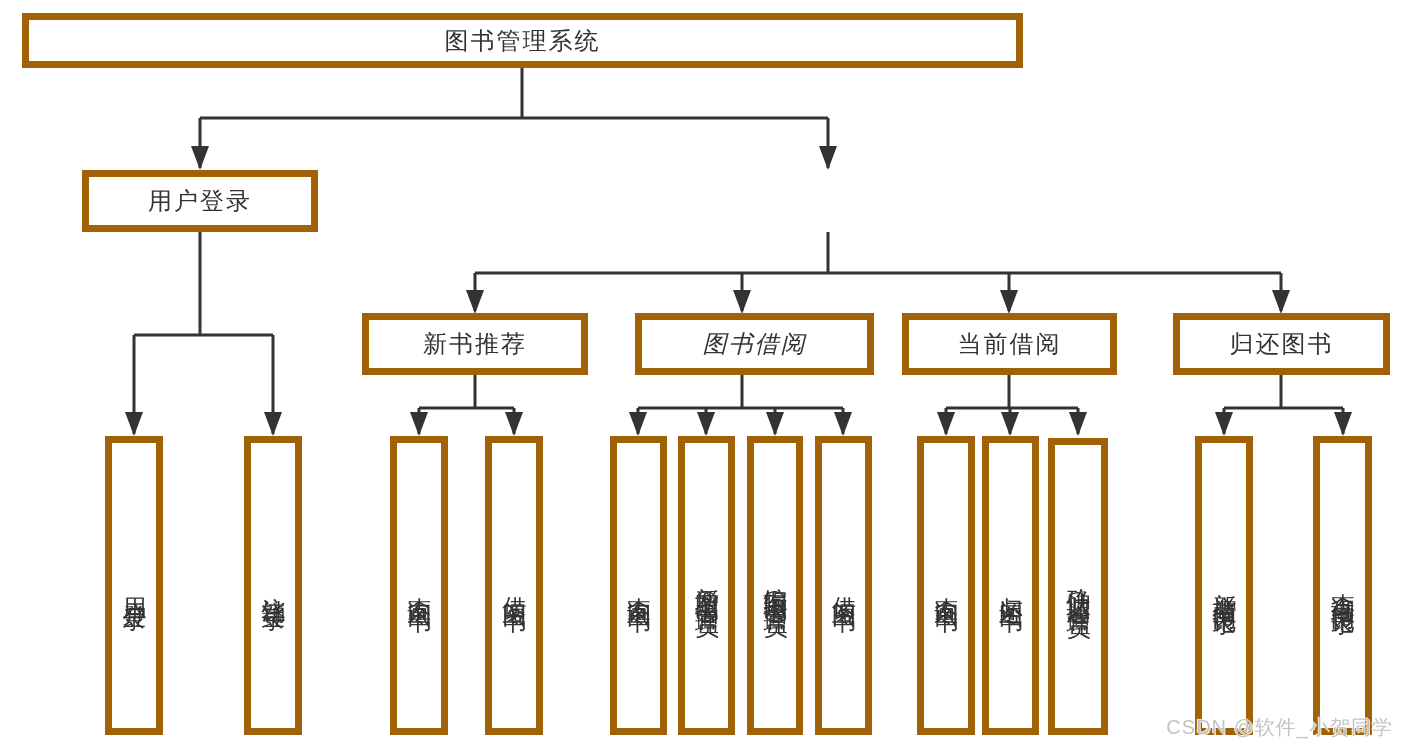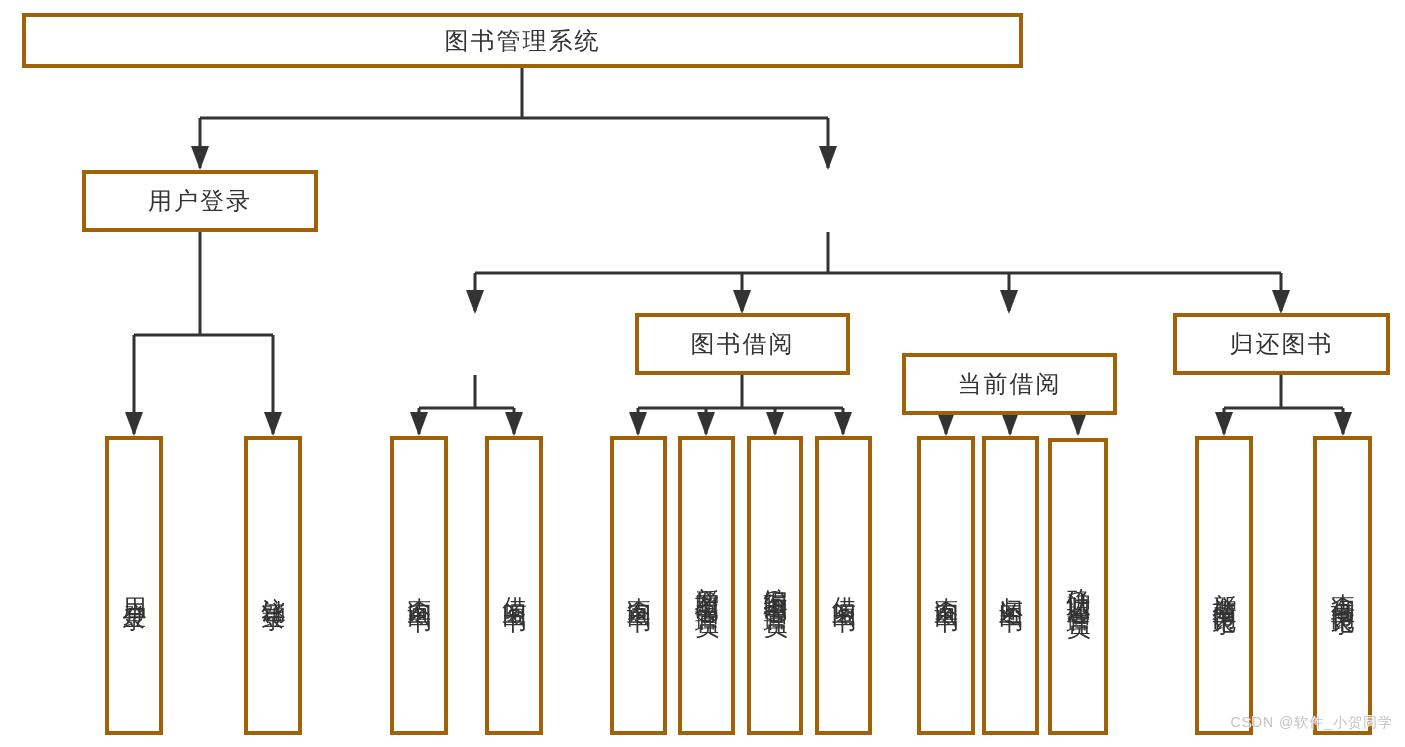--- a/index.html
+++ b/index.html
@@ -2,32 +2,32 @@
 <html><head>
 <meta charset="utf-8">
 <style>
   html,body{margin:0;padding:0;background:#ffffff;}
   .canvas{
     position:relative;width:1405px;height:747px;background:#ffffff;
     font-family:"Liberation Sans", sans-serif;overflow:hidden;
   }
   .edges{position:absolute;left:0;top:0;}
   .node{
-    position:absolute;box-sizing:border-box;border:4px solid #a16207;
+    position:absolute;box-sizing:border-box;border:7px solid #a16207;
     background:#ffffff;color:#333333;display:flex;align-items:center;justify-content:center;
     z-index:2;
   }
   .hnode{font-size:24px;letter-spacing:2px;white-space:nowrap;}
   .vnode{
     font-size:24px;letter-spacing:4px;line-height:1.2;
     writing-mode:vertical-rl;text-orientation:mixed;white-space:nowrap;
   }
   .watermark{
     position:absolute;right:12px;top:714px;z-index:5;
-    font-size:14px;letter-spacing:1px;color:#c3c3c3;white-space:nowrap;
+    font-size:20px;letter-spacing:1px;color:#c3c3c3;white-space:nowrap;
     text-shadow:1px 1px 0 rgba(255,255,255,.85), -1px -1px 0 rgba(255,255,255,.85);
     text-align:right;
   }
 </style>
 </head>
 <body>
 
 <div class="canvas">
 
   <svg class="edges" width="1405" height="747" viewBox="0 0 1405 747">
@@ -60,22 +60,23 @@
       <polygon points="1069,412 1087,412 1078,436"></polygon>
       <polygon points="1215,412 1233,412 1224,436"></polygon>
       <polygon points="1334,412 1352,412 1343,436"></polygon>
     </g>
   </svg>
 
   <div class="node hnode" style="left:22px;top:13px;width:1001px;height:55px;">图书管理系统</div>
 
   <div class="node hnode" style="left:82px;top:170px;width:236px;height:62px;">用户登录</div>
 
-  <div class="node hnode" style="left:635px;top:313px;width:215px;height:62px;">图书借阅</div>
-  <div class="node hnode" style="left:902px;top:313px;width:215px;height:62px;margin-top:40px;">当前借阅</div>
+  <div class="node hnode" style="left:362px;top:313px;width:226px;height:62px;">新书推荐</div>
+  <div class="node hnode" style="left:635px;top:313px;width:239px;height:62px;font-style:italic;">图书借阅</div>
+  <div class="node hnode" style="left:902px;top:313px;width:215px;height:62px;">当前借阅</div>
   <div class="node hnode" style="left:1173px;top:313px;width:217px;height:62px;">归还图书</div>
 
   <div class="node vnode" style="left:105px;top:436px;width:58px;height:299px;">用户登录</div>
   <div class="node vnode" style="left:244px;top:436px;width:58px;height:299px;">注销登录</div>
 
   <div class="node vnode" style="left:390px;top:436px;width:58px;height:299px;">查询图书</div>
   <div class="node vnode" style="left:485px;top:436px;width:58px;height:299px;">借阅图书</div>
 
   <div class="node vnode" style="left:610px;top:436px;width:57px;height:299px;">查询图书</div>
   <div class="node vnode" style="left:678px;top:436px;width:57px;height:299px;">新增图书（管理员）</div>

